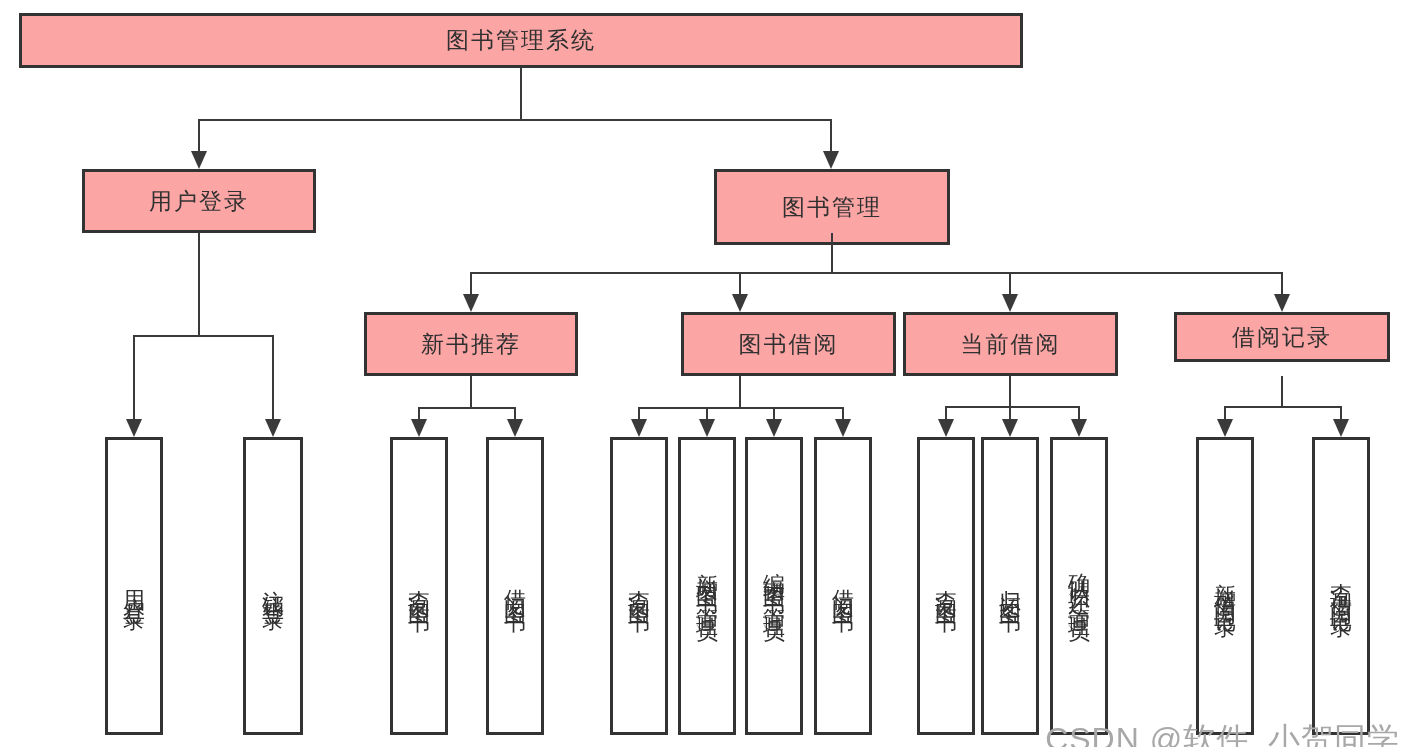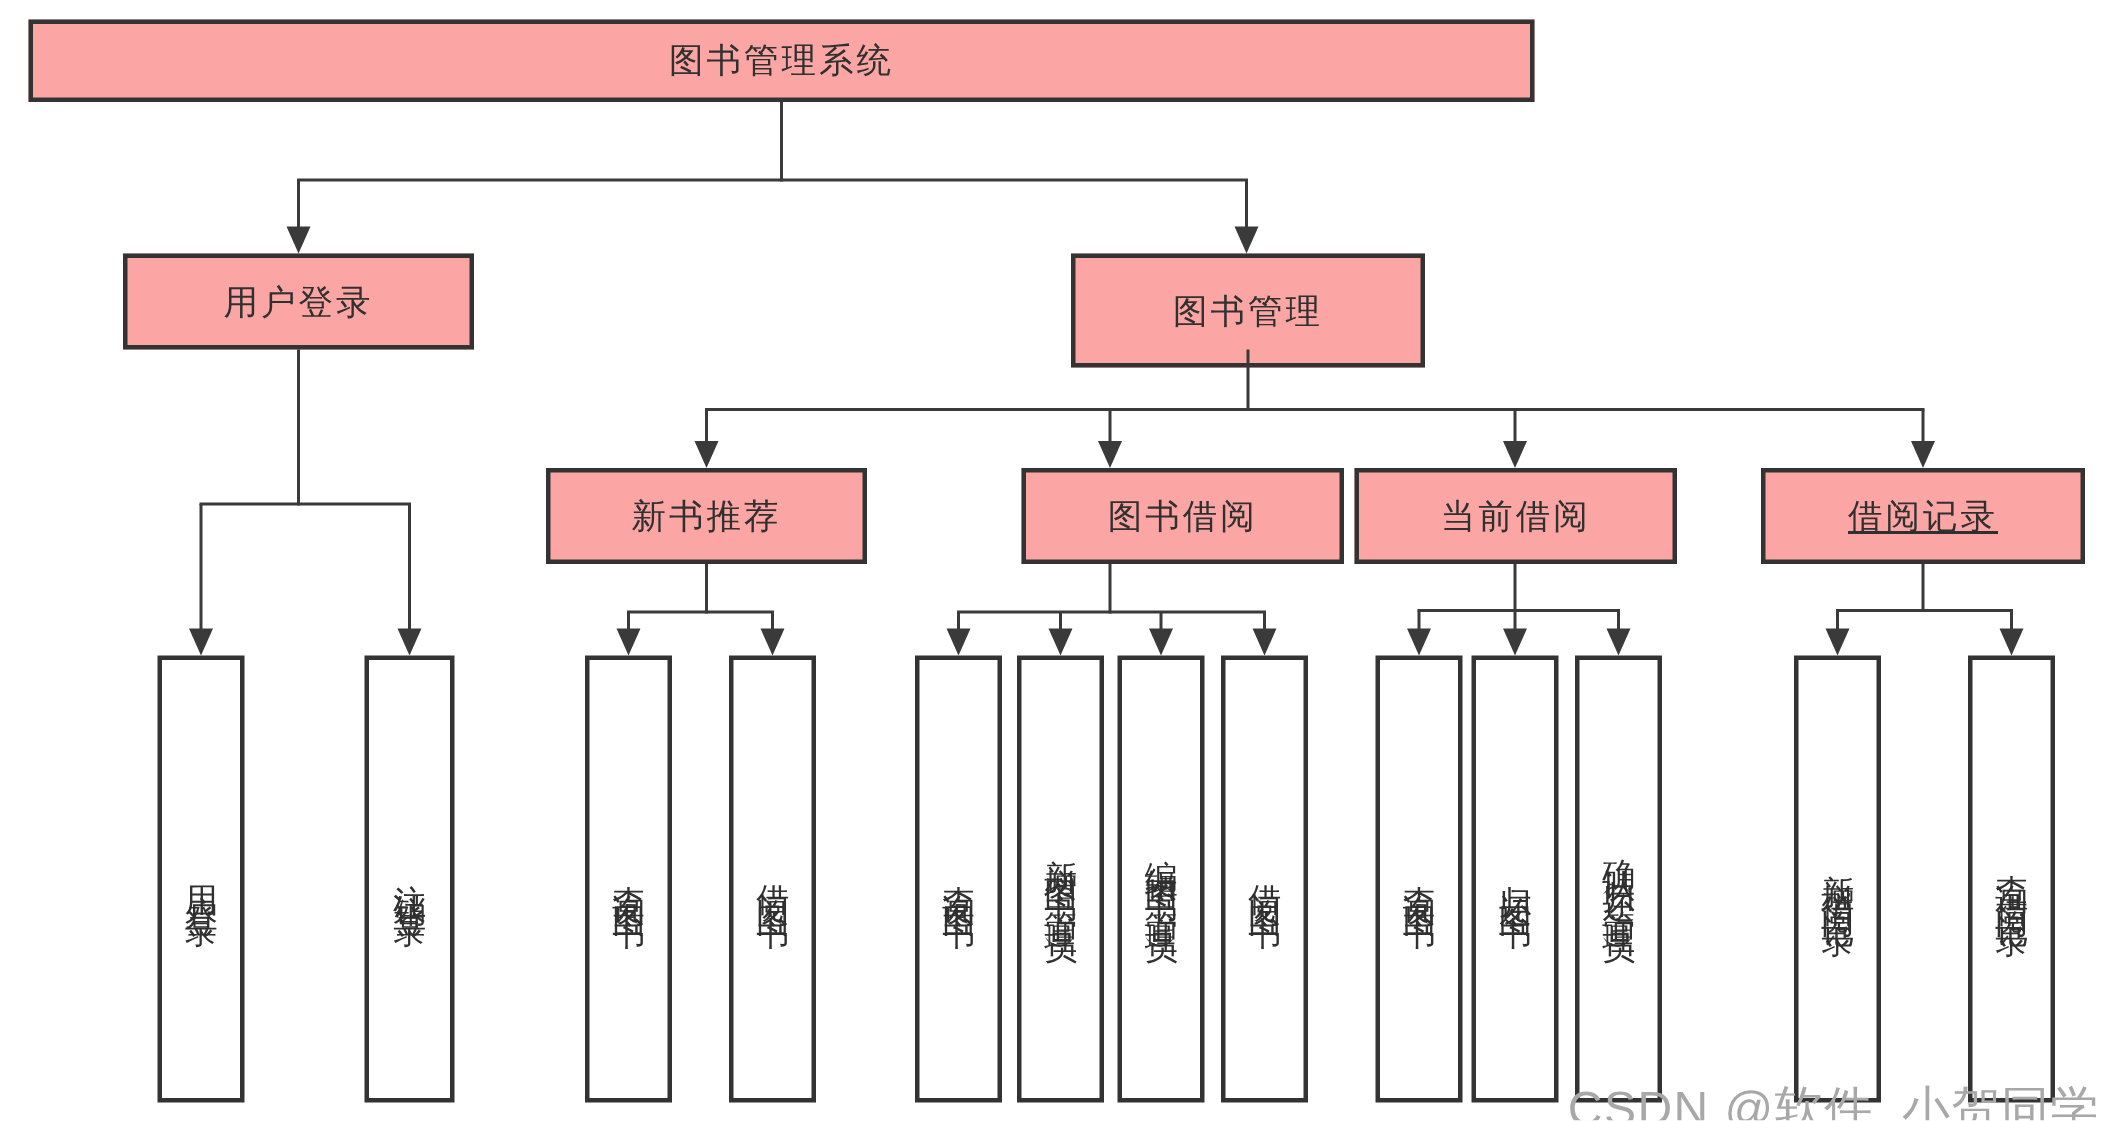--- a/index.html
+++ b/index.html
@@ -72,21 +72,21 @@
 <body>
 
 <div id="canvas">
   <div class="watermark">CSDN @软件_小贺同学</div>
 <div class="hbox" style="left: 19px; top: 13px; width: 1004px; height: 55px;">图书管理系统</div>
     <div class="hbox" style="left: 82px; top: 169px; width: 234px; height: 64px;">用户登录</div>
     <div class="hbox" style="left: 714px; top: 169px; width: 236px; height: 76px;">图书管理</div>
     <div class="hbox" style="left: 364px; top: 312px; width: 214px; height: 64px;">新书推荐</div>
     <div class="hbox" style="left: 633px; top: 312px; width: 215px; height: 64px; margin-left: 48px;">图书借阅</div>
     <div class="hbox" style="left: 903px; top: 312px; width: 215px; height: 64px;">当前借阅</div>
-    <div class="hbox" style="left: 1174px; top: 312px; width: 216px; height: 64px; text-decoration: underline;">借阅记录</div>
+    <div class="hbox" style="left: 1174px; top: 312px; width: 216px; height: 50px;">借阅记录</div>
     <div class="vbox" style="left: 105px; top: 437px; width: 58px; height: 298px;">用户登录</div>
     <div class="vbox" style="left: 243px; top: 437px; width: 60px; height: 298px;">注销登录</div>
     <div class="vbox" style="left: 390px; top: 437px; width: 58px; height: 298px;">查询图书</div>
     <div class="vbox" style="left: 486px; top: 437px; width: 58px; height: 298px;">借阅图书</div>
     <div class="vbox" style="left: 610px; top: 437px; width: 58px; height: 298px;">查询图书</div>
     <div class="vbox" style="left: 678px; top: 437px; width: 58px; height: 298px;">新增图书（管理员）</div>
     <div class="vbox" style="left: 745px; top: 437px; width: 58px; height: 298px;">编辑图书（管理员）</div>
     <div class="vbox" style="left: 814px; top: 437px; width: 58px; height: 298px;">借阅图书</div>
     <div class="vbox" style="left: 917px; top: 437px; width: 58px; height: 298px;">查询图书</div>
     <div class="vbox" style="left: 981px; top: 437px; width: 58px; height: 298px;">归还图书</div>

